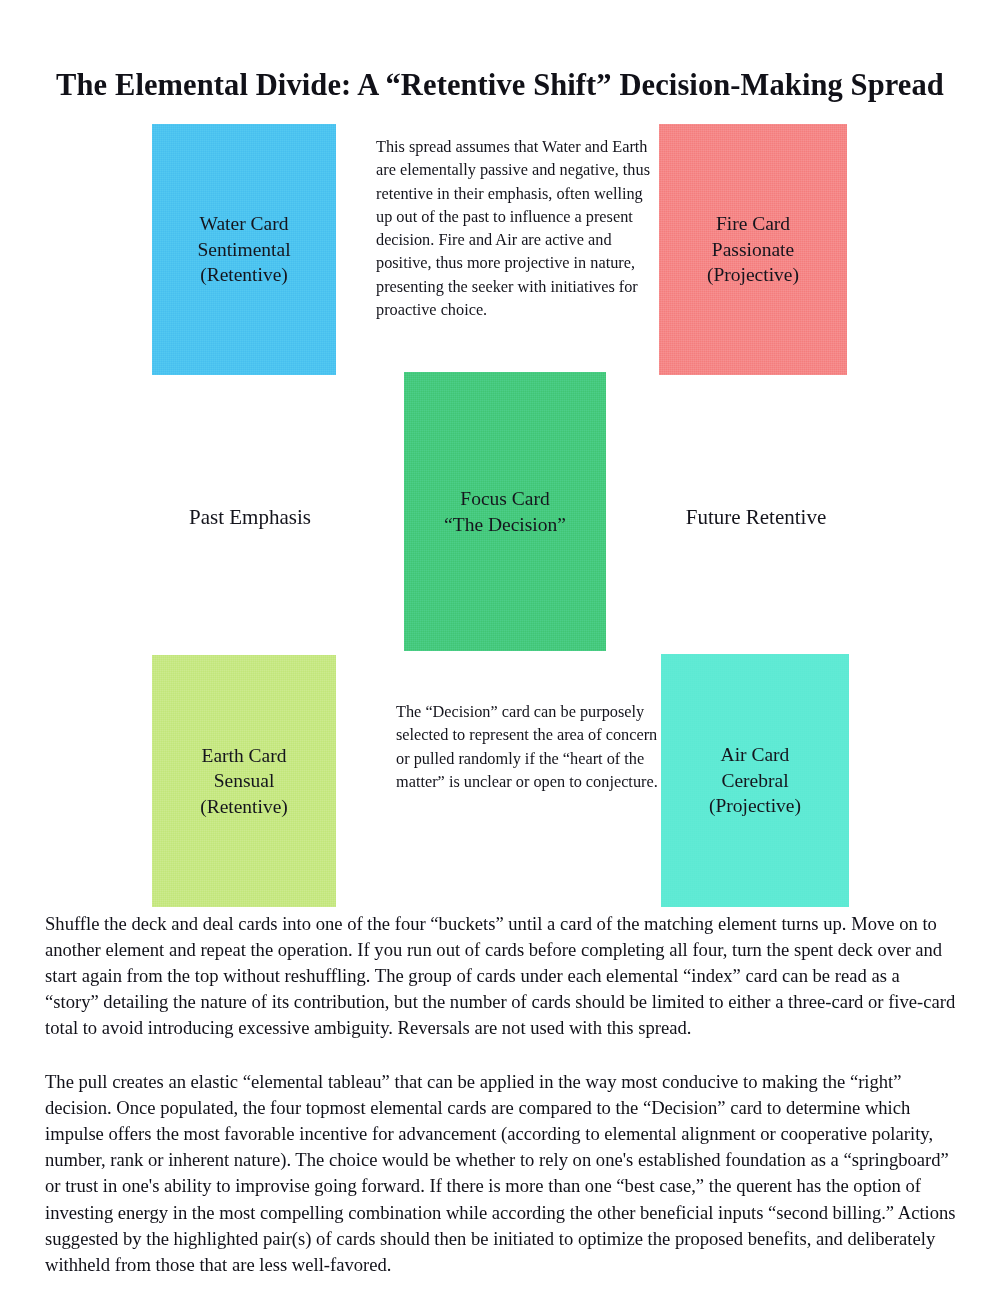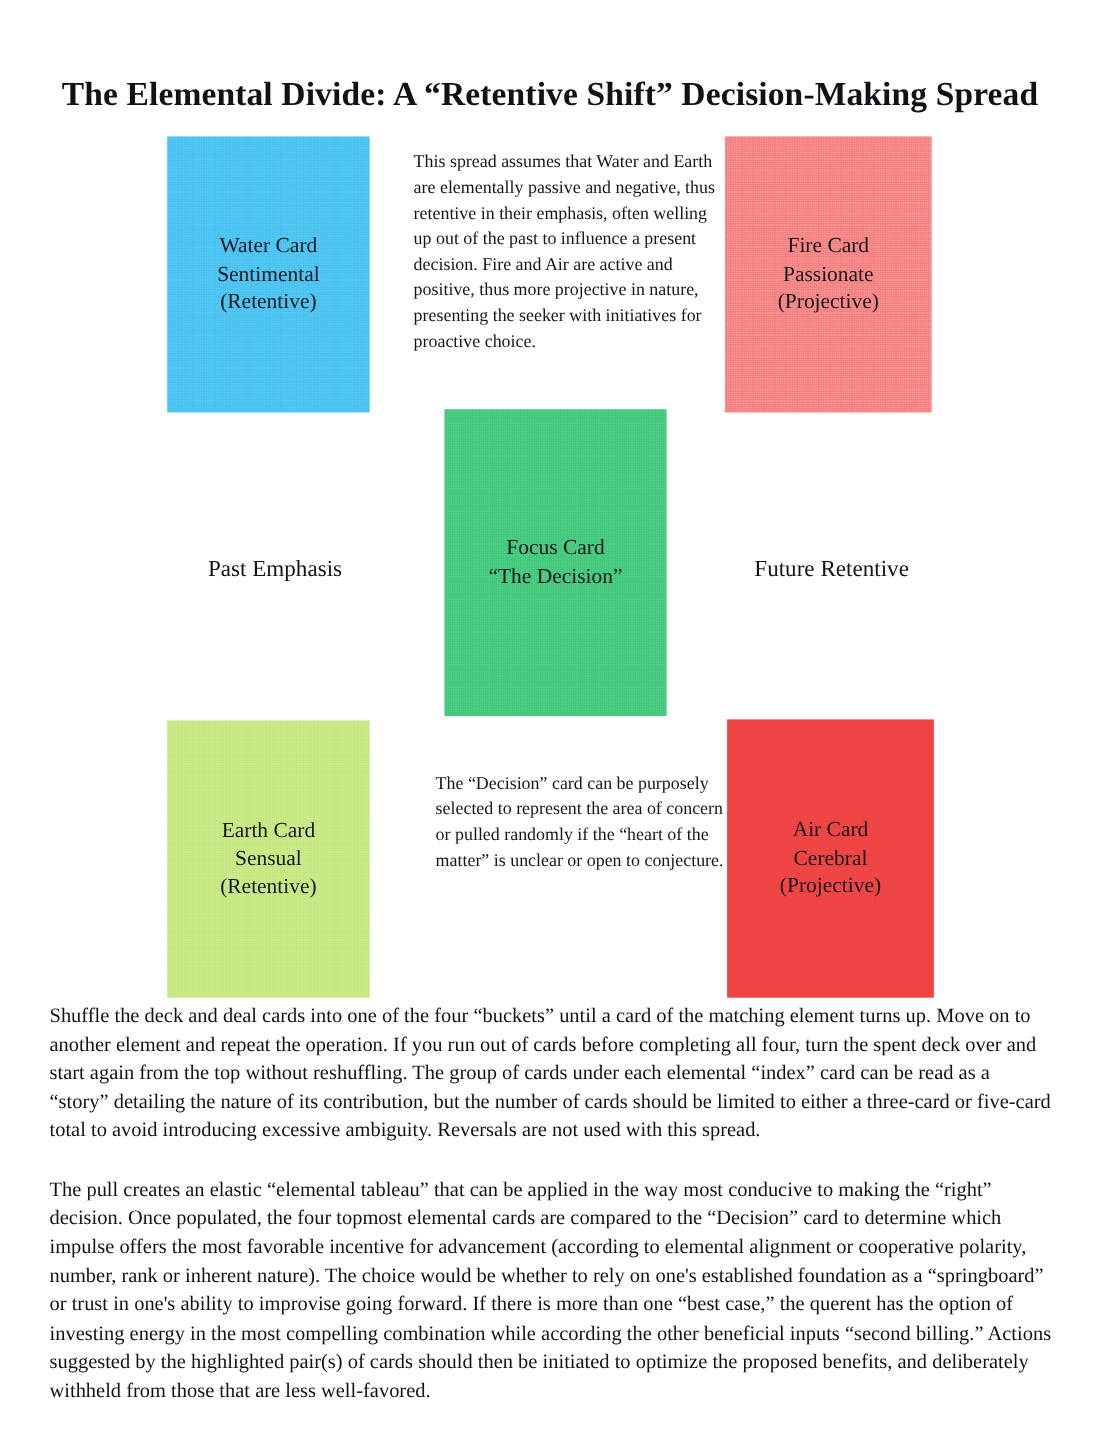--- a/index.html
+++ b/index.html
@@ -133,21 +133,21 @@
 </div>
 
 <div class="card" id="card-focus" style="background: rgb(69, 201, 124);">
   <div class="card-label">Focus Card<br>“The Decision”</div>
 </div>
 
 <div class="card" id="card-earth" style="background: rgb(198, 232, 130);">
   <div class="card-label">Earth Card<br>Sensual<br>(Retentive)</div>
 </div>
 
-<div class="card" id="card-air" style="background: #ef4444;">
+<div class="card" id="card-air" style="background: #5eead4;">
   <div class="card-label">Air Card<br>Cerebral<br>(Projective)</div>
 </div>
 
 <div class="note" id="note-top">This spread assumes that Water and Earth are elementally passive and negative, thus retentive in their emphasis, often welling up out of the past to influence a present decision. Fire and Air are active and positive, thus more projective in nature, presenting the seeker with initiatives for proactive choice.</div>
 
 <div class="note" id="note-bottom">The “Decision” card can be purposely selected to represent the area of concern or pulled randomly if the “heart of the matter” is unclear or open to conjecture.</div>
 
 <div class="emphasis-label" id="label-past">Past Emphasis</div>
 
 <div class="emphasis-label" id="label-future">Future Retentive</div>

